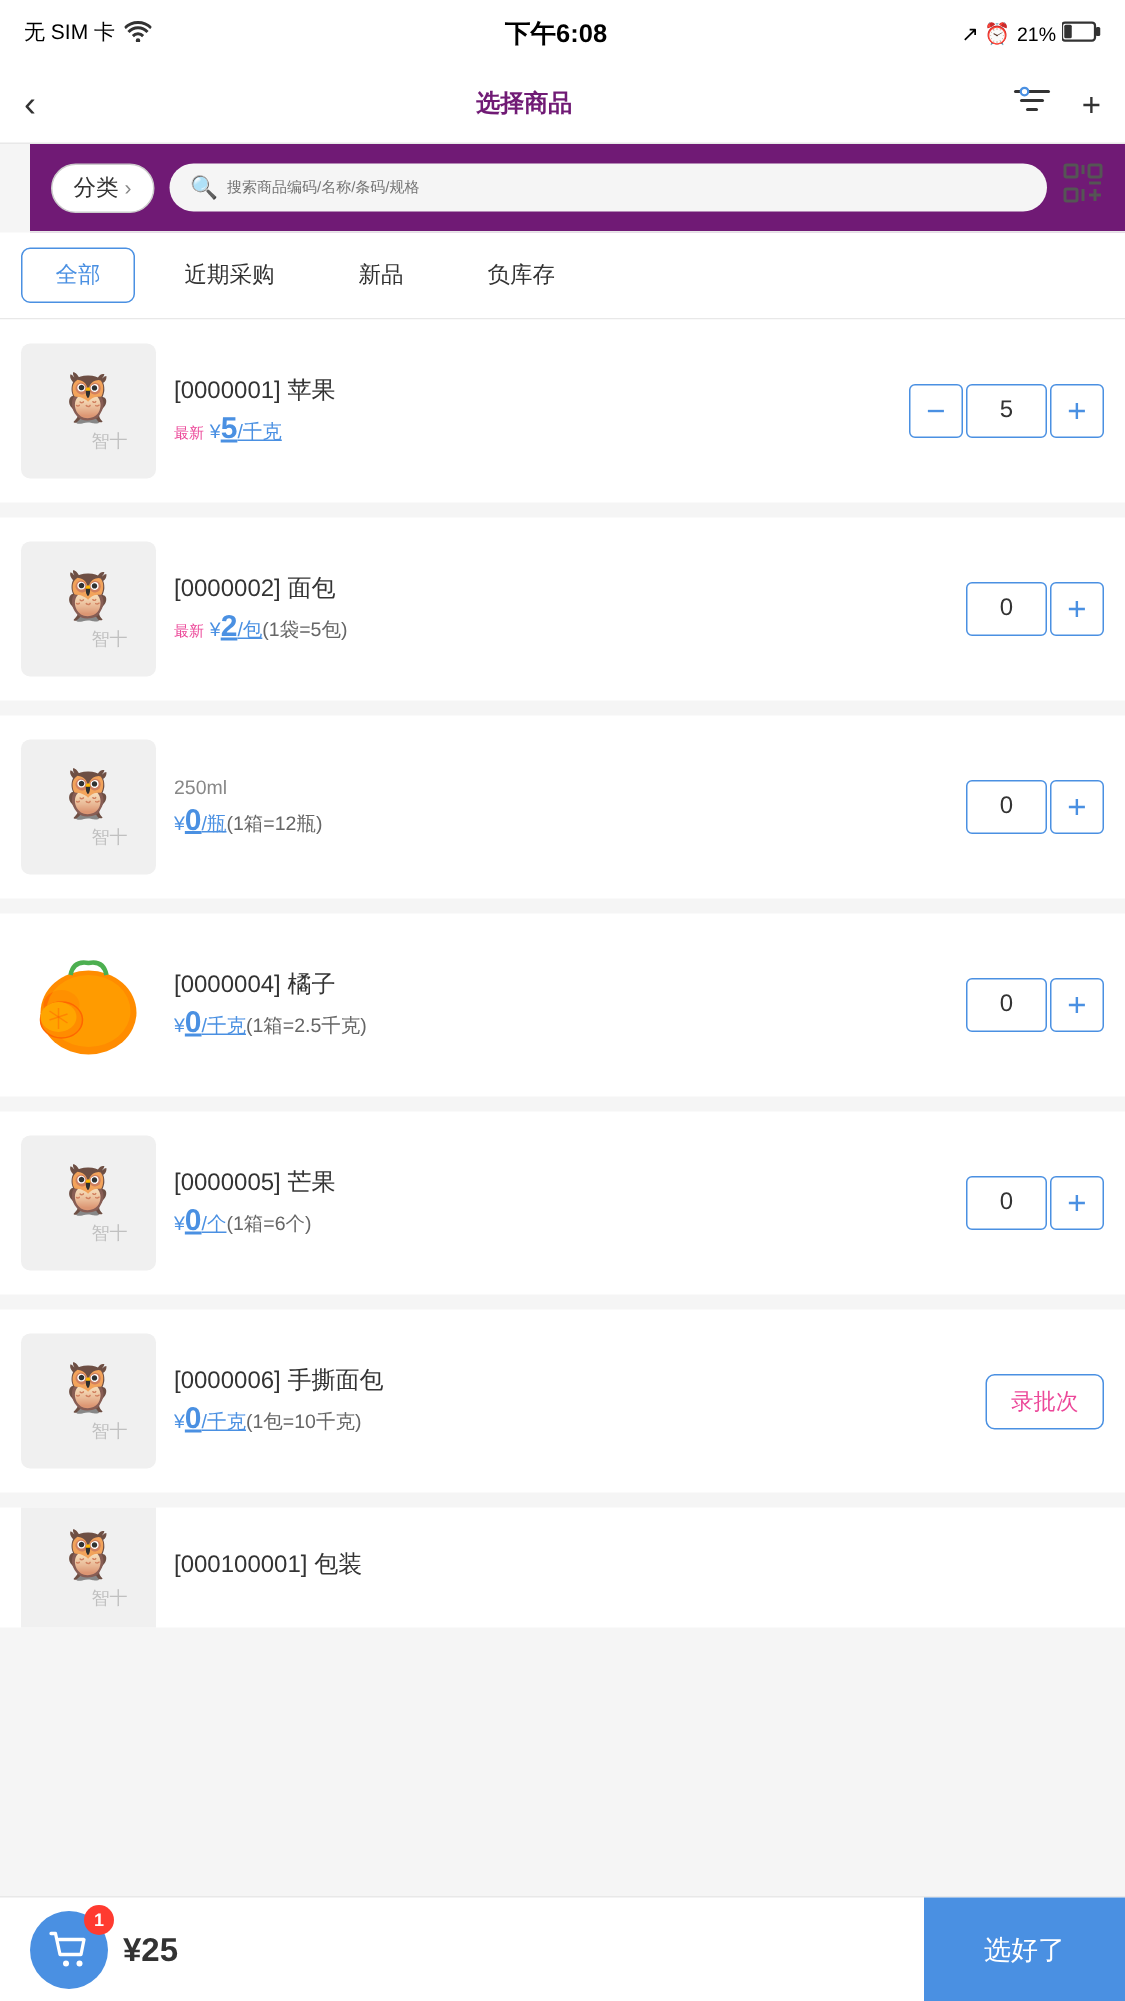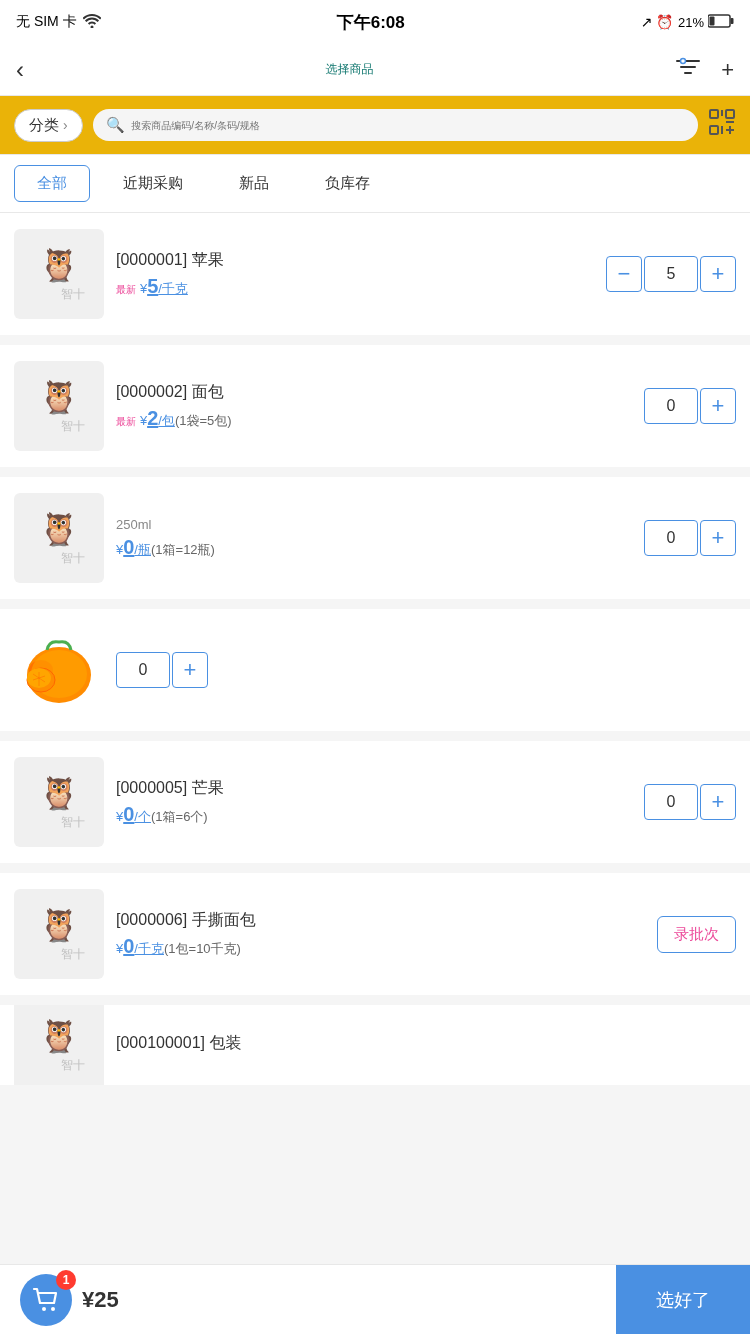--- a/index.html
+++ b/index.html
@@ -31,36 +31,37 @@
     .nav-bar {
       background: #fff;
       height: 52px;
       display: flex;
       align-items: center;
       justify-content: space-between;
       padding: 0 16px;
       border-bottom: 1px solid #e8e8e8;
     }
     .nav-title {
-      font-size: 12px;
-      font-weight: 400;
-      color: #0f766e;
+      font-size: 16px;
+      font-weight: 700;
+      color: #701a75;
     }
     .nav-right { display: flex; align-items: center; gap: 20px; }
     .nav-icon { font-size: 22px; color: #333; cursor: pointer; }
     .nav-back { font-size: 24px; color: #333; cursor: pointer; }
 
     
     .filter-bar {
-      background: #eab308;
+      background: #701a75;
       padding: 12px 14px;
       display: flex;
       align-items: center;
       gap: 10px;
       border-bottom: 1px solid #e8e8e8;
+      margin-left: 20px;
     }
     .category-btn {
       display: flex;
       align-items: center;
       gap: 4px;
       border: 1px solid #ccc;
       border-radius: 20px;
       padding: 6px 14px;
       font-size: 15px;
       color: #333;
@@ -437,20 +438,26 @@
         <ellipse cx="22" cy="40" rx="12" ry="10" fill="#FF6600" opacity="0.7"></ellipse>
         <ellipse cx="40" cy="44" rx="28" ry="24" fill="#FFA500" opacity="0.6"></ellipse>
         <path d="M28 20 Q30 10 40 12 Q50 10 52 20" stroke="#4CAF50" stroke-width="3" fill="none"></path>
         <ellipse cx="22" cy="50" rx="14" ry="12" fill="#FF8C00" stroke="#FF6600" stroke-width="1"></ellipse>
         <ellipse cx="20" cy="48" rx="12" ry="10" fill="#FFA500"></ellipse>
         <line x1="14" y1="44" x2="26" y2="52" stroke="#FF6600" stroke-width="1" opacity="0.5"></line>
         <line x1="14" y1="50" x2="26" y2="46" stroke="#FF6600" stroke-width="1" opacity="0.5"></line>
         <line x1="20" y1="42" x2="20" y2="56" stroke="#FF6600" stroke-width="1" opacity="0.5"></line>
       </svg>
     </div>
+    <div class="product-info">
+      <div class="product-name">[0000004] 橘子</div>
+      <div class="product-price">
+        <span class="price-currency">¥</span><span class="price-value">0</span><span class="price-unit">/千克</span><span class="price-pack">(1箱=2.5千克)</span>
+      </div>
+    </div>
     <div class="quantity-control">
       <div class="qty-box" style="border:1.5px solid #4a90e2; border-radius:4px; width:54px; height:36px; display:flex; align-items:center; justify-content:center; font-size:16px; color:#333;">0</div>
       <button class="qty-btn">+</button>
     </div>
   </div>
 
   <div class="divider"></div>
 
   <div class="product-item">
     <div class="product-image">

